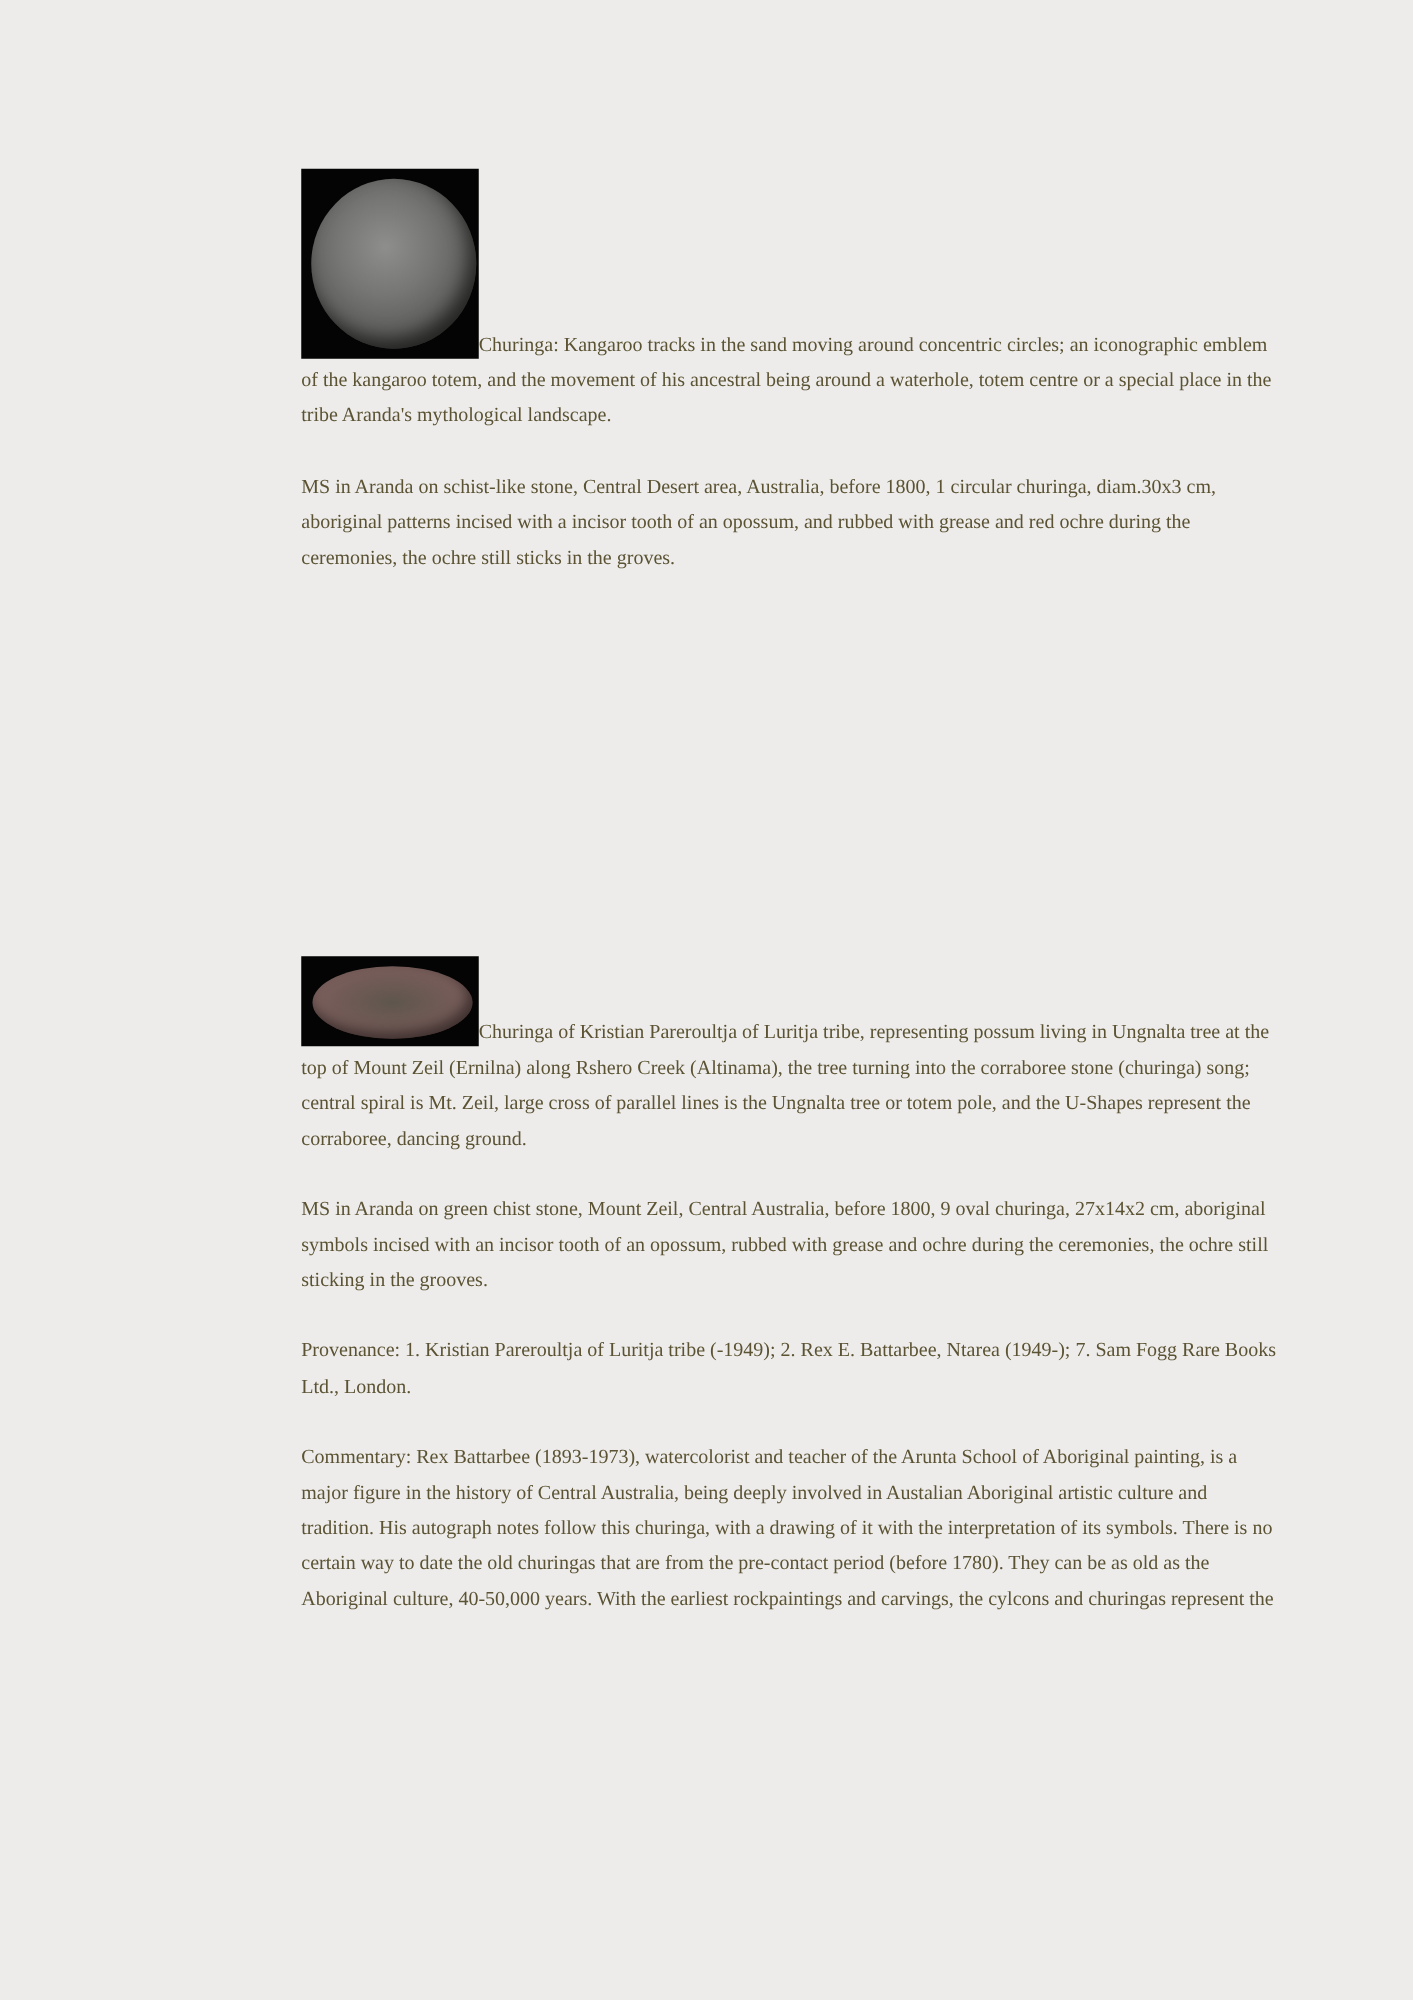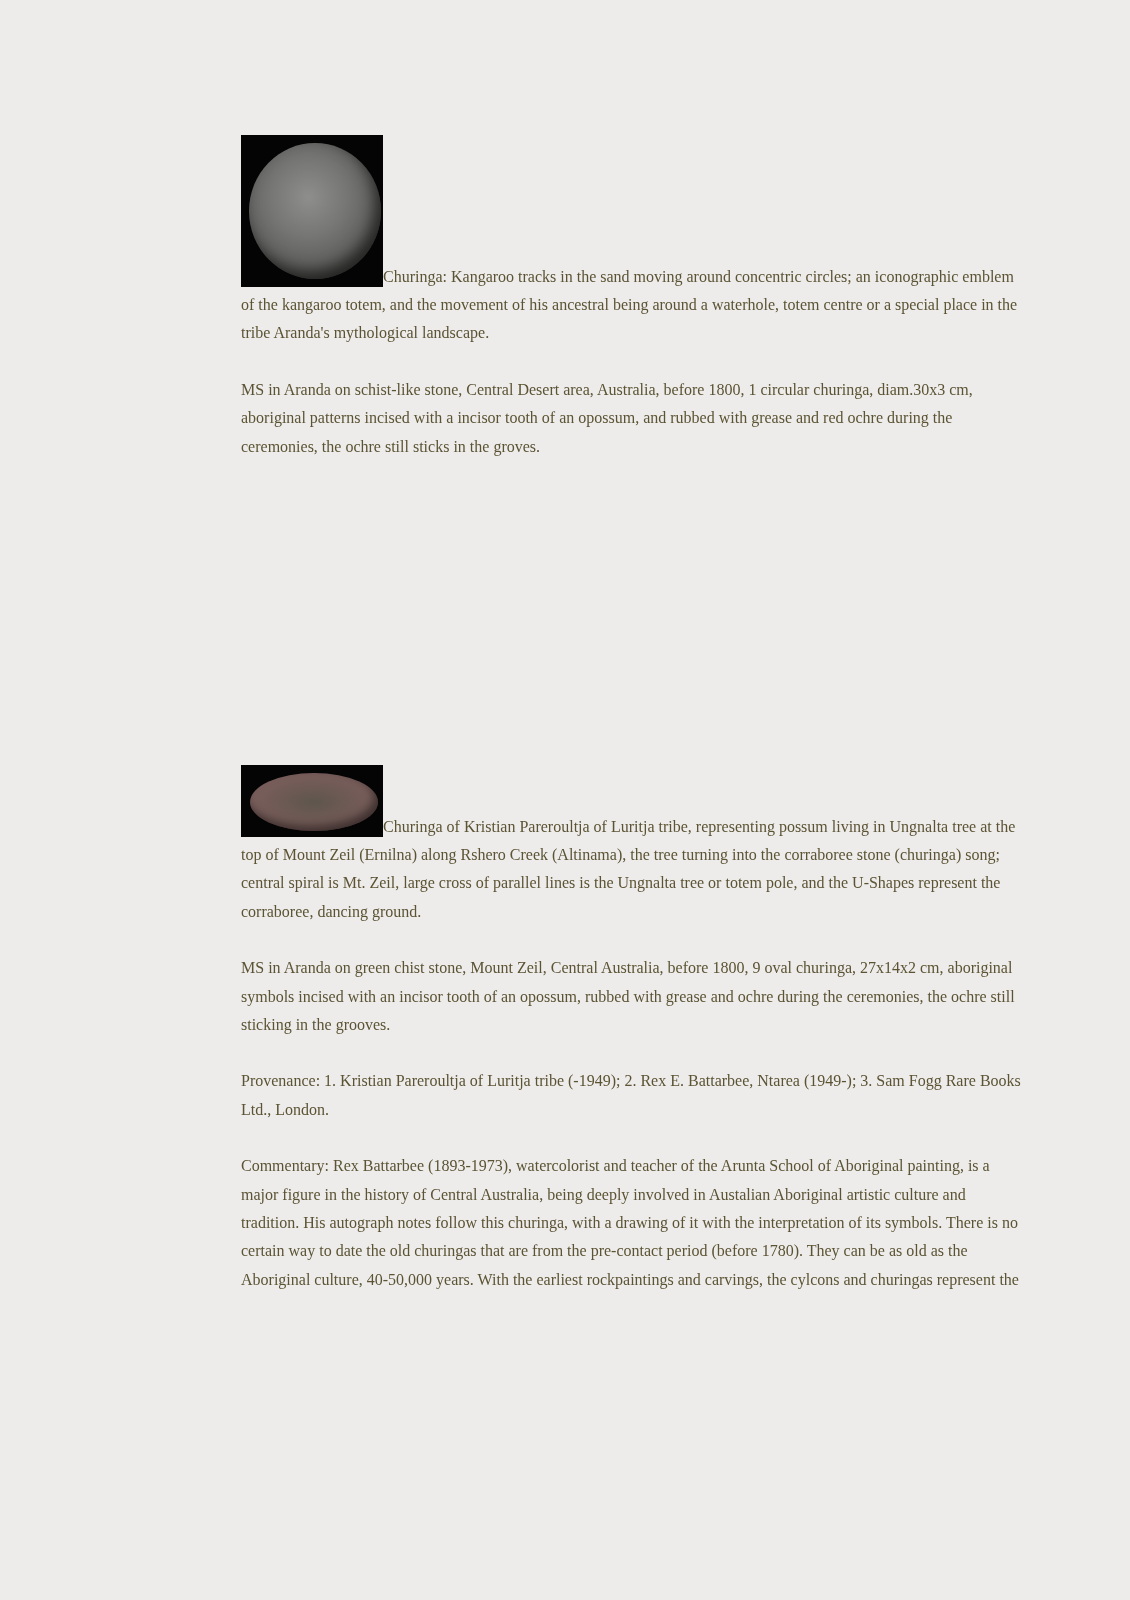--- a/index.html
+++ b/index.html
@@ -49,15 +49,15 @@
 <body>
 
 <div class="entry" id="entry1">
   <p><span class="thumb thumb-round" title="circular churinga stone"><span class="stone"></span></span><span>Churinga: Kangaroo tracks in the sand moving around concentric circles; an iconographic emblem of the kangaroo totem, and the movement of his ancestral being around a waterhole, totem centre or a special place in the tribe Aranda's mythological landscape.</span></p>
   <p>MS in Aranda on schist-like stone, Central Desert area, Australia, before 1800, 1 circular churinga, diam.30x3 cm, aboriginal patterns incised with a incisor tooth of an opossum, and rubbed with grease and red ochre during the ceremonies, the ochre still sticks in the groves.</p>
 </div>
 
 <div class="entry" id="entry2">
   <p><span class="thumb thumb-oval" title="oval churinga stone"><span class="stone"></span></span><span>Churinga of Kristian Pareroultja of Luritja tribe, representing possum living in Ungnalta tree at the top of Mount Zeil (Ernilna) along Rshero Creek (Altinama), the tree turning into the corraboree stone (churinga) song; central spiral is Mt. Zeil, large cross of parallel lines is the Ungnalta tree or totem pole, and the U-Shapes represent the corraboree, dancing ground.</span></p>
   <p>MS in Aranda on green chist stone, Mount Zeil, Central Australia, before 1800, 9 oval churinga, 27x14x2 cm, aboriginal symbols incised with an incisor tooth of an opossum, rubbed with grease and ochre during the ceremonies, the ochre still sticking in the grooves.</p>
-  <p>Provenance: 1. Kristian Pareroultja of Luritja tribe (-1949); 2. Rex E. Battarbee, Ntarea (1949-); 3. Sam Fogg Rare Books Ltd., London.</p>
+  <p>Provenance: 1. Kristian Pareroultja of Luritja tribe (-1949); 2. Rex E. Battarbee, Ntarea (1949-); 7. Sam Fogg Rare Books Ltd., London.</p>
   <p>Commentary: Rex Battarbee (1893-1973), watercolorist and teacher of the Arunta School of Aboriginal painting, is a major figure in the history of Central Australia, being deeply involved in Austalian Aboriginal artistic culture and tradition. His autograph notes follow this churinga, with a drawing of it with the interpretation of its symbols. There is no certain way to date the old churingas that are from the pre-contact period (before 1780). They can be as old as the Aboriginal culture, 40-50,000 years. With the earliest rockpaintings and carvings, the cylcons and churingas represent the</p>
 </div>
 
 </body></html>

